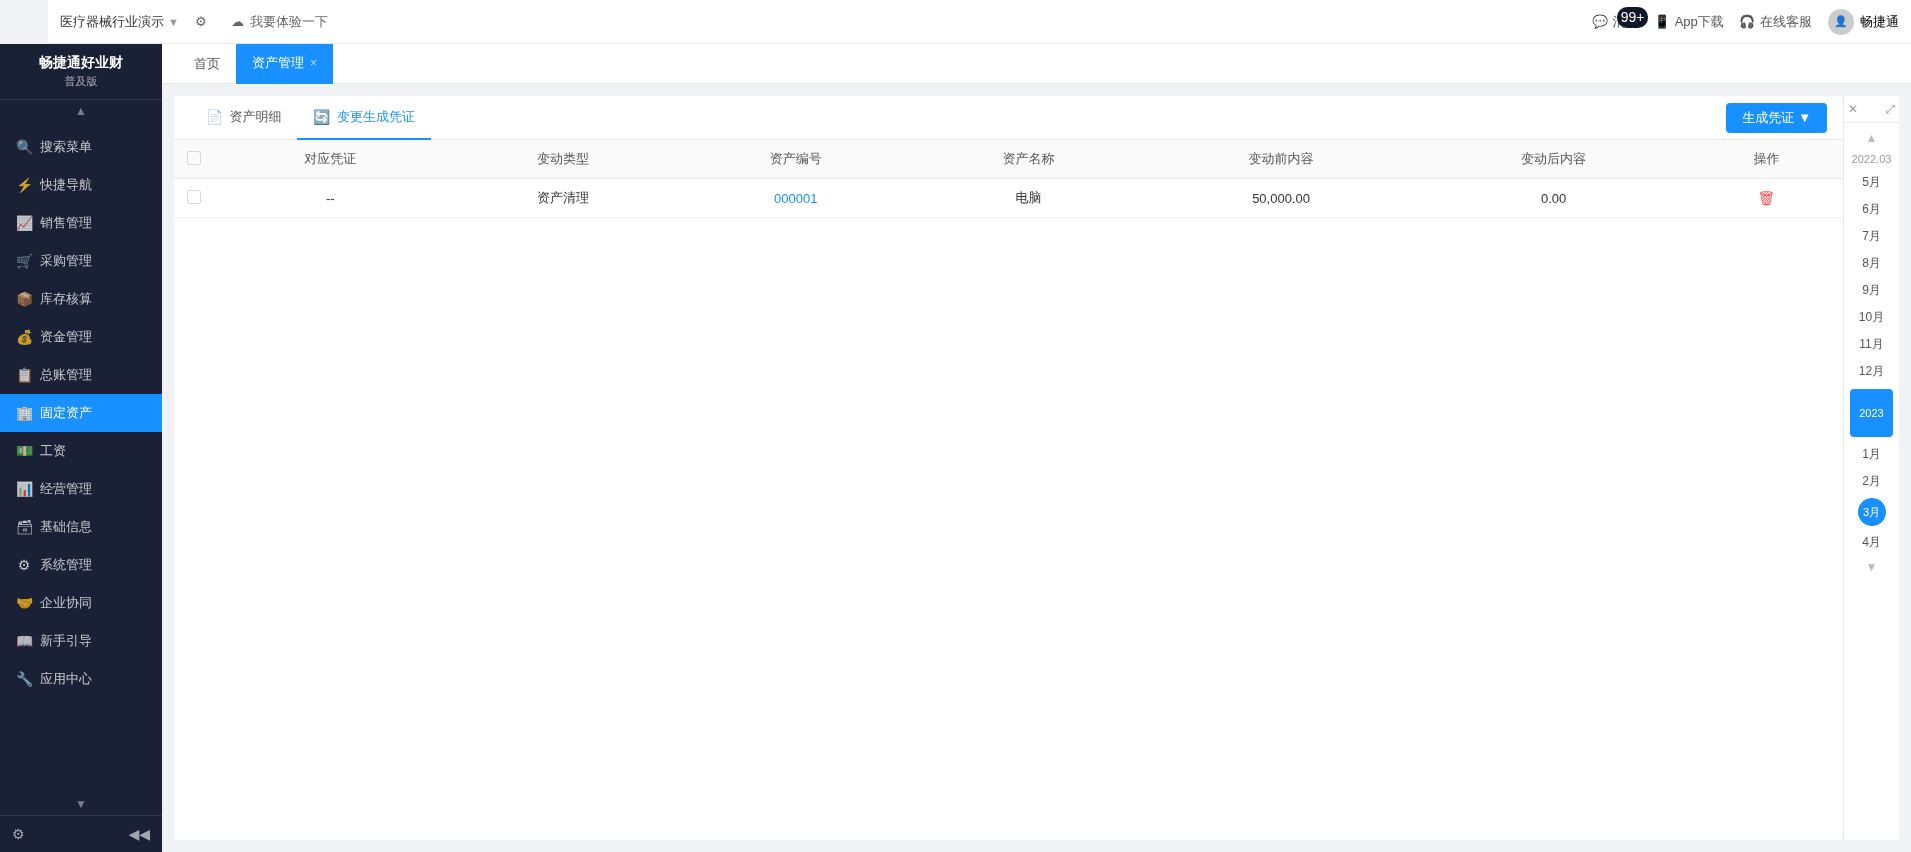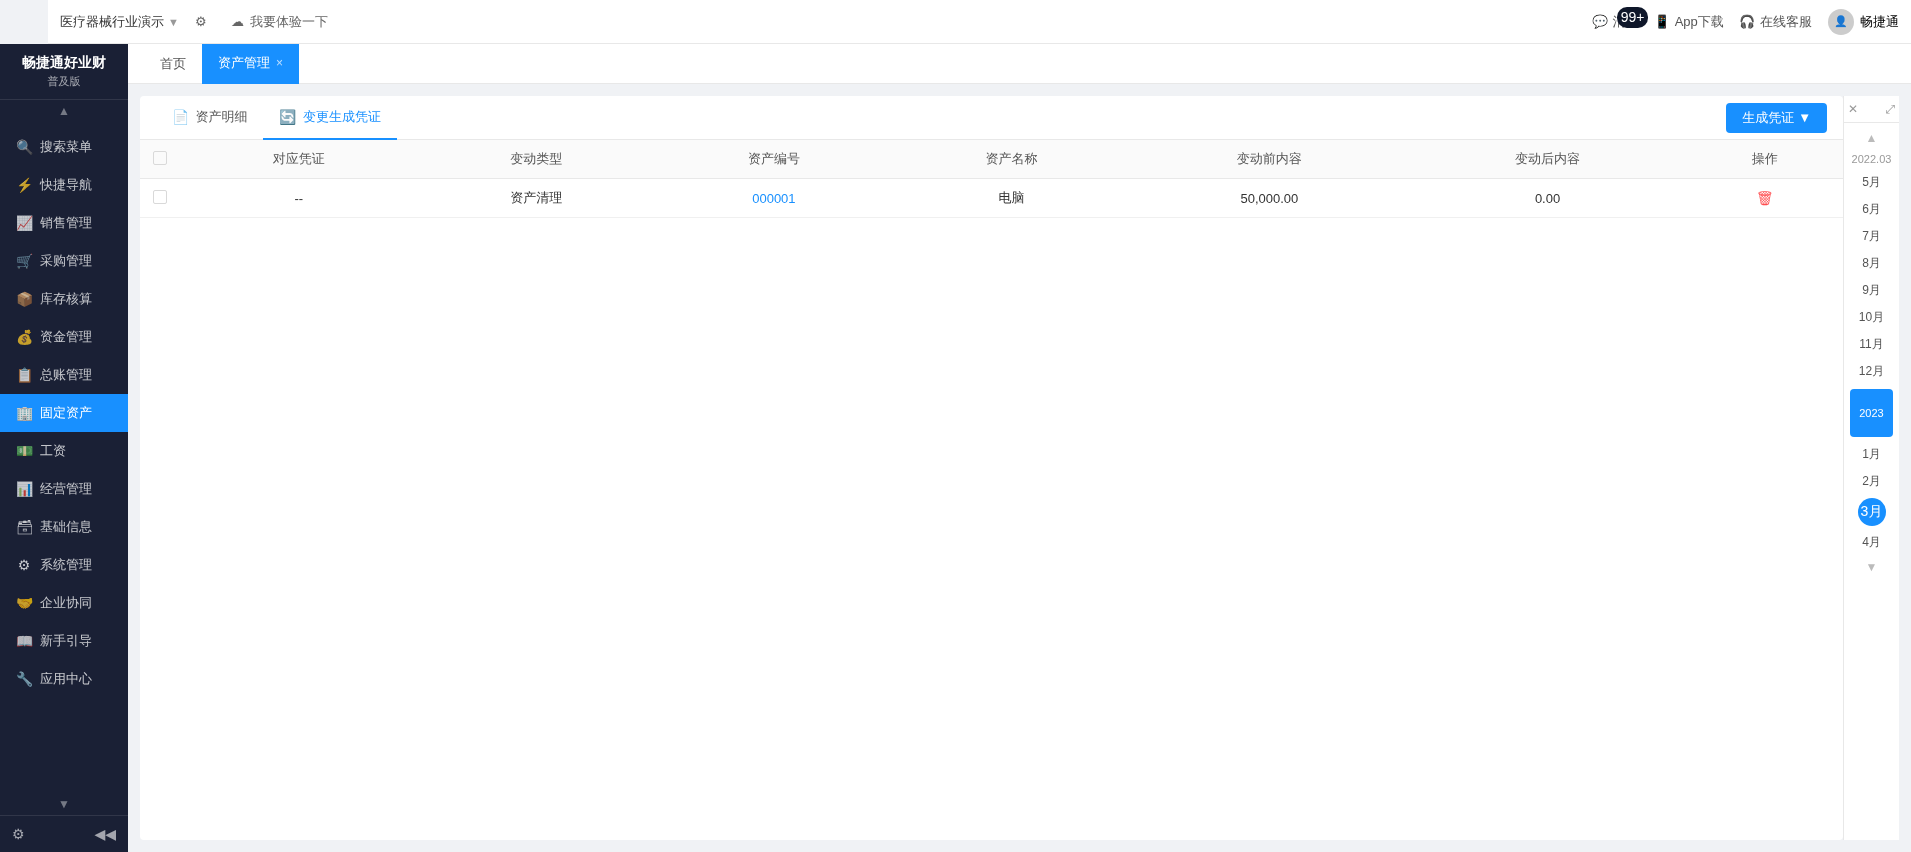--- a/index.html
+++ b/index.html
@@ -65,21 +65,21 @@
 
     
     .main-layout {
       display: flex;
       flex: 1;
       overflow: hidden;
     }
 
     
     .sidebar {
-      width: 128px;
+      width: 162px;
       background: #1a2035;
       display: flex;
       flex-direction: column;
       flex-shrink: 0;
       overflow-y: auto;
       overflow-x: hidden;
     }
     .sidebar-logo {
       padding: 10px 12px;
       border-bottom: 1px solid rgba(255,255,255,0.1);
@@ -521,21 +521,21 @@
             <div class="calendar-month">8月</div>
             <div class="calendar-month">9月</div>
             <div class="calendar-month">10月</div>
             <div class="calendar-month">11月</div>
             <div class="calendar-month">12月</div>
           </div>
           <div style="background:#1890ff;color:#fff;border-radius:4px;margin:4px 6px;text-align:center;padding:18px 4px;font-size:11px;">2023</div>
           <div class="month-row">
             <div class="calendar-month">1月</div>
             <div class="calendar-month">2月</div>
-            <div style="background:#1890ff;color:#fff;border-radius:50%;width:28px;height:28px;margin:3px auto;display:flex;align-items:center;justify-content:center;font-size:14px;cursor:pointer;">3月</div>
+            <div style="background:#1890ff;color:#fff;border-radius:50%;width:28px;height:28px;margin:3px auto;display:flex;align-items:center;justify-content:center;font-size:11px;cursor:pointer;">3月</div>
             <div class="calendar-month">4月</div>
           </div>
           <div class="scroll-arrow">▼</div>
         </div>
       </div>
 
     </div>
   </div>
 </div>
 

